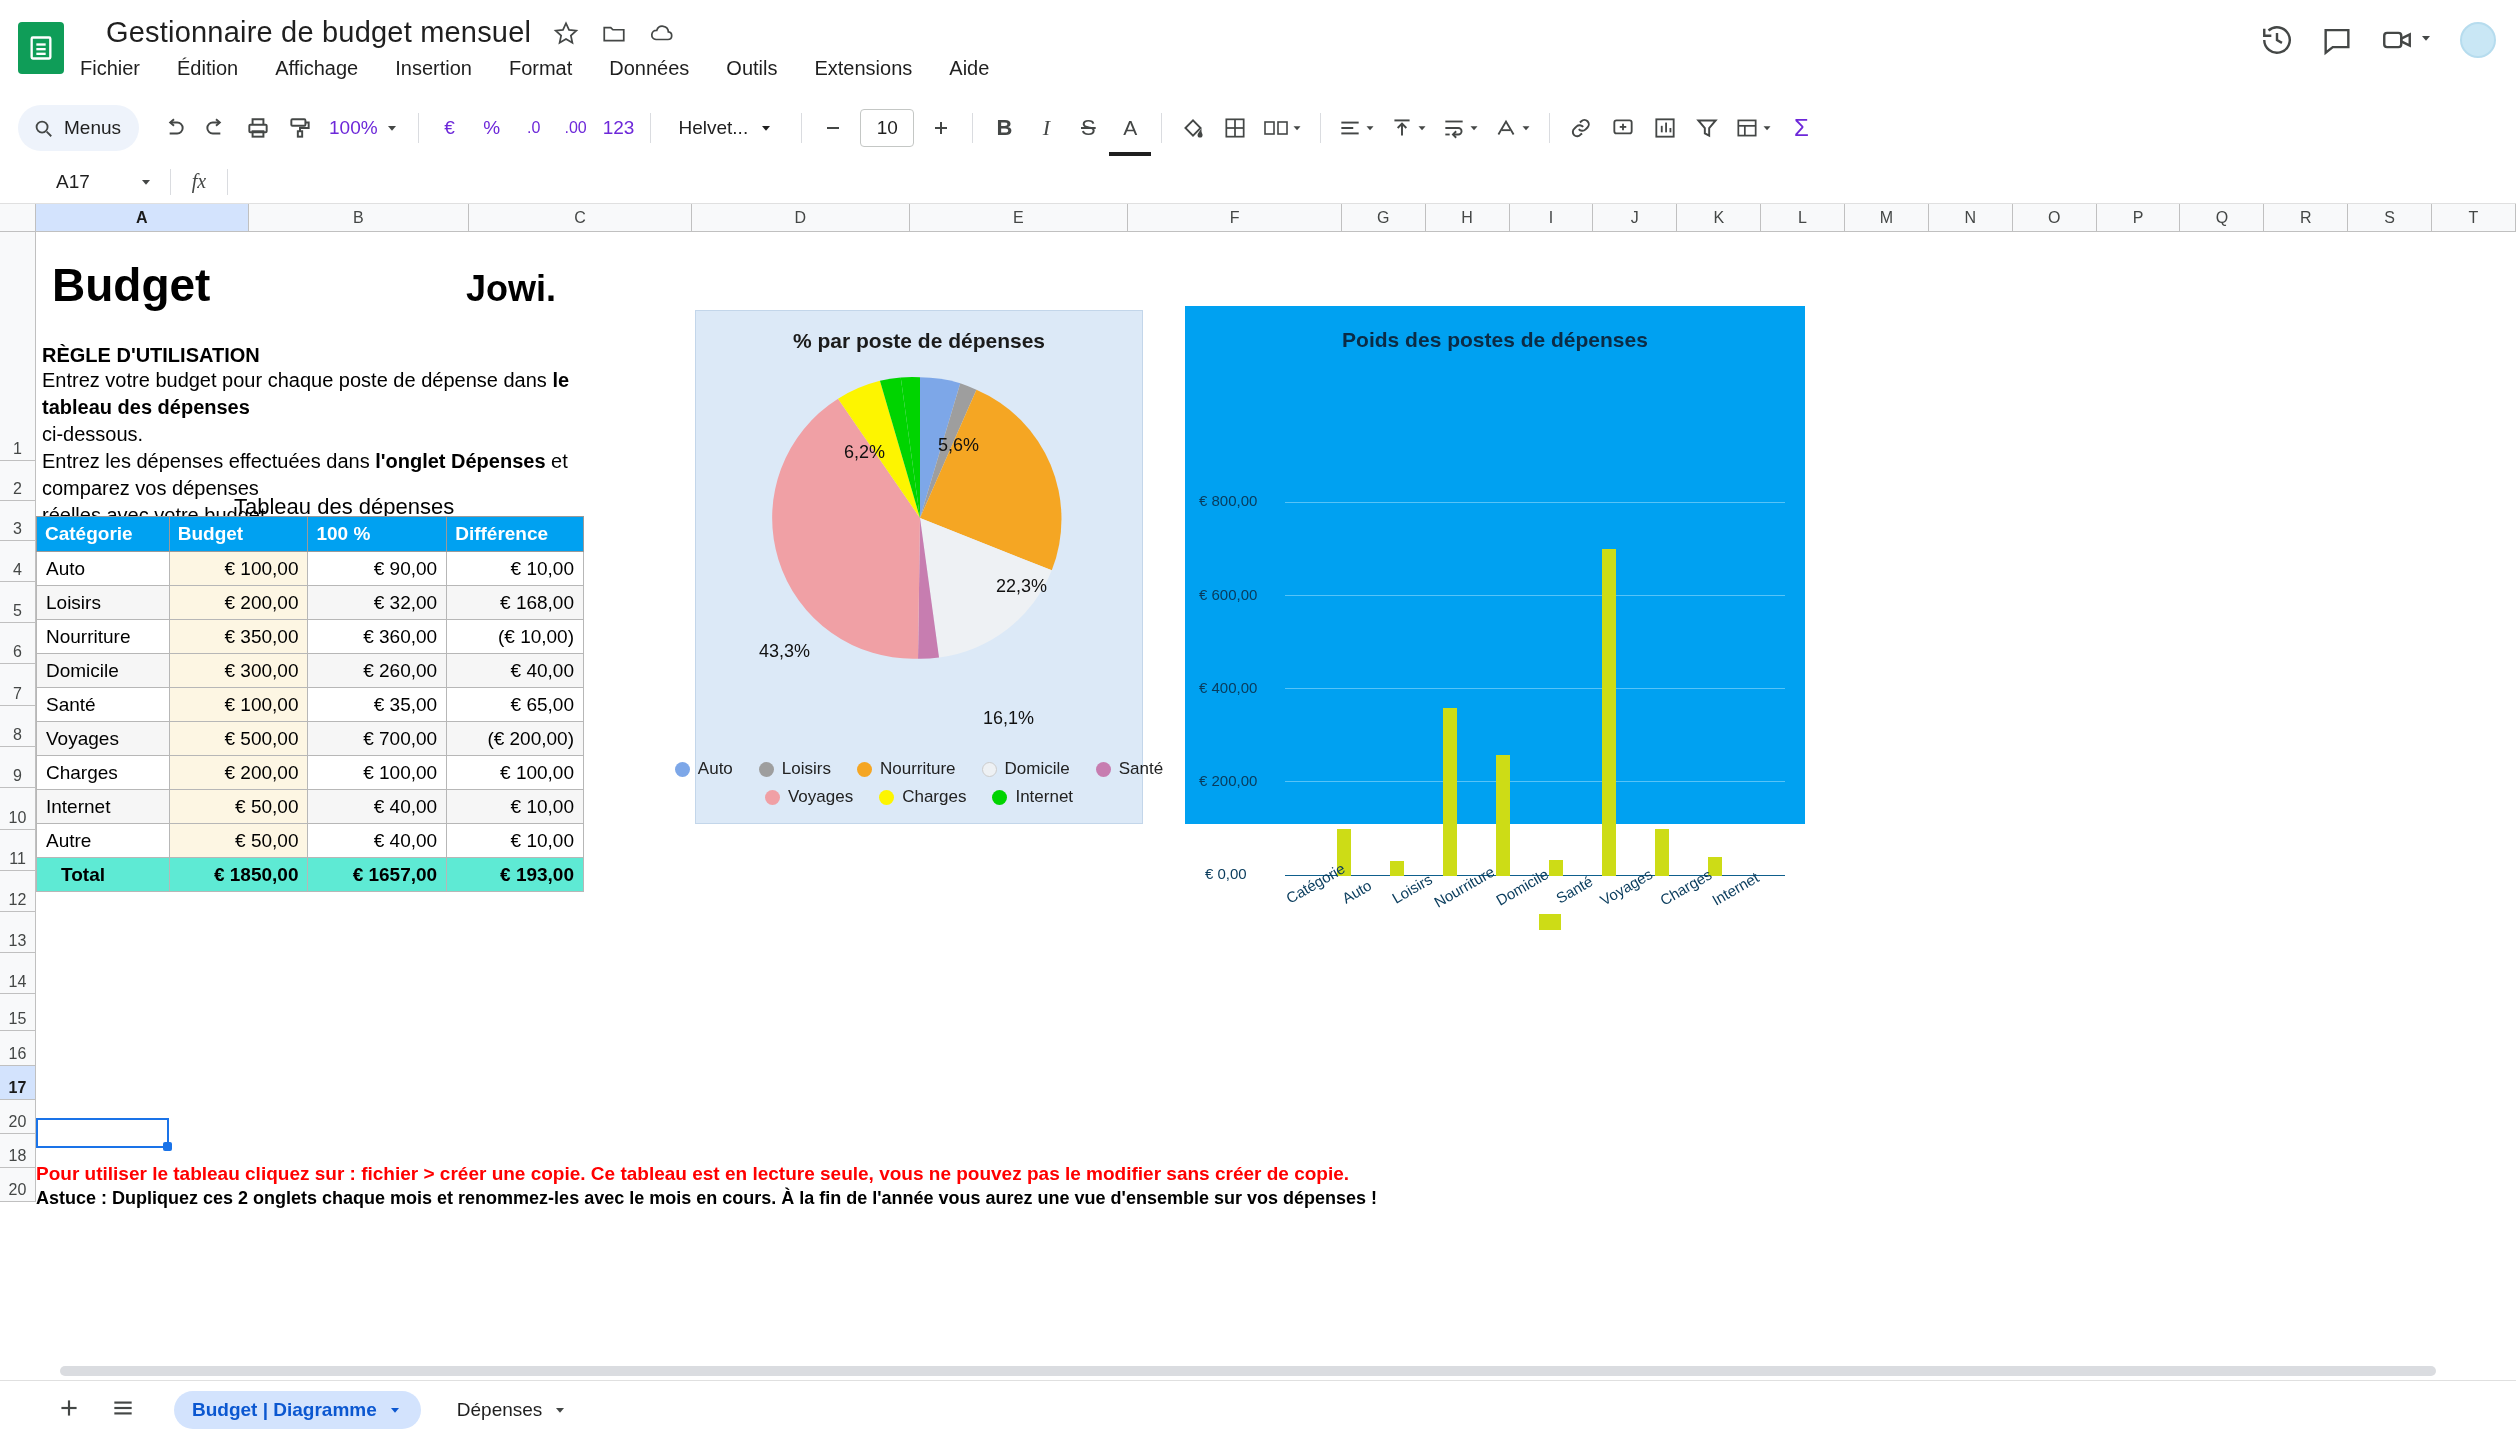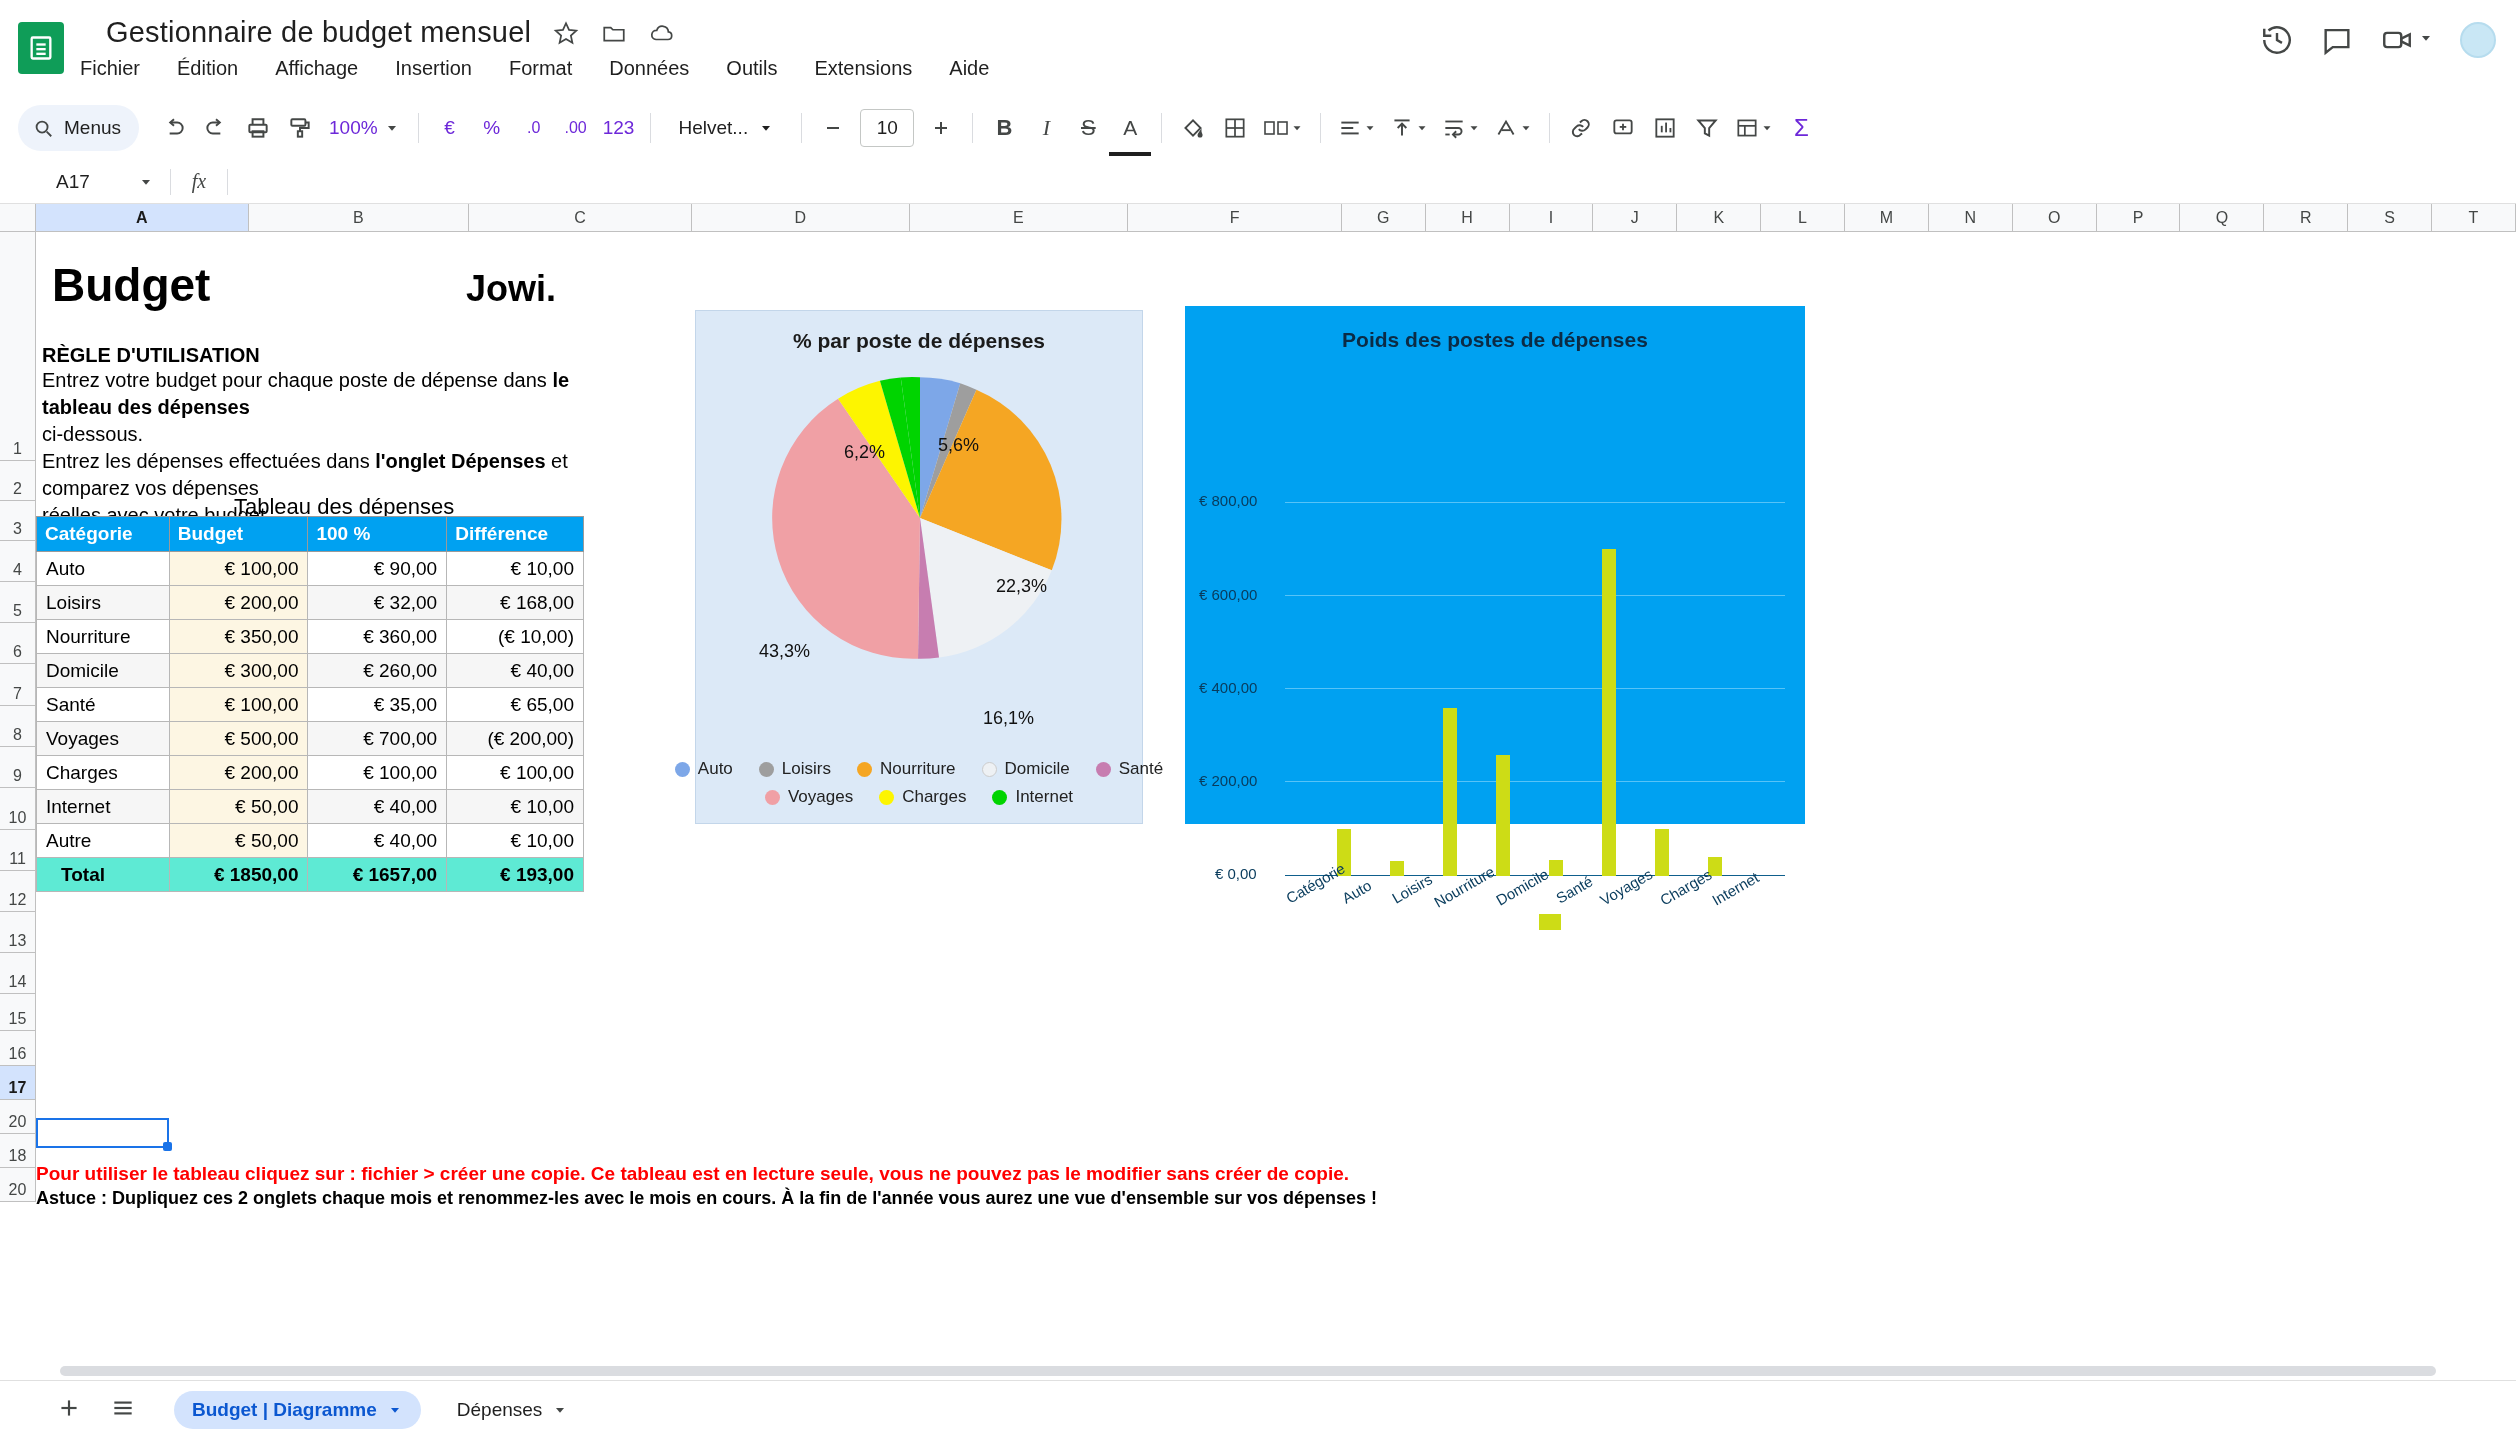--- a/index.html
+++ b/index.html
@@ -621,21 +621,21 @@
       </div>
     </div>
 
     <div class="chart2" style="left:1149px; top:74px; width:620px; height:518px;">
       <div class="ctitle">Poids des postes de dépenses</div>
 
       <div style="position:absolute; left:14px; top:186px; font-size:15px; color:#083b5c;">€ 800,00</div>
       <div style="position:absolute; left:14px; top:280px; font-size:15px; color:#083b5c;">€ 600,00</div>
       <div style="position:absolute; left:14px; top:373px; font-size:15px; color:#083b5c;">€ 400,00</div>
       <div style="position:absolute; left:14px; top:466px; font-size:15px; color:#083b5c;">€ 200,00</div>
-      <div style="position:absolute; left:30px; top:559px; font-size:15px; color:#083b5c;">€ 0,00</div>
+      <div style="position:absolute; left:20px; top:559px; font-size:15px; color:#083b5c;">€ 0,00</div>
 
       <div style="position:absolute; left:100px; top:196px; width:500px; height:374px;">
         <div style="position:absolute; left:0; right:0; top:0px; height:1px; background:#57c3f7;"></div>
         <div style="position:absolute; left:0; right:0; top:93px; height:1px; background:#57c3f7;"></div>
         <div style="position:absolute; left:0; right:0; top:186px; height:1px; background:#57c3f7;"></div>
         <div style="position:absolute; left:0; right:0; top:279px; height:1px; background:#57c3f7;"></div>
         <div style="position:absolute; left:0; right:0; top:373px; height:1px; background:#0f5f8c;"></div>
         <div class="bar" style="left:10px; width:0px; height:0px;"></div>
         <div class="bar" style="left:52px; width:14px; height:47px;"></div>
         <div class="bar" style="left:105px; width:14px; height:15px;"></div>

